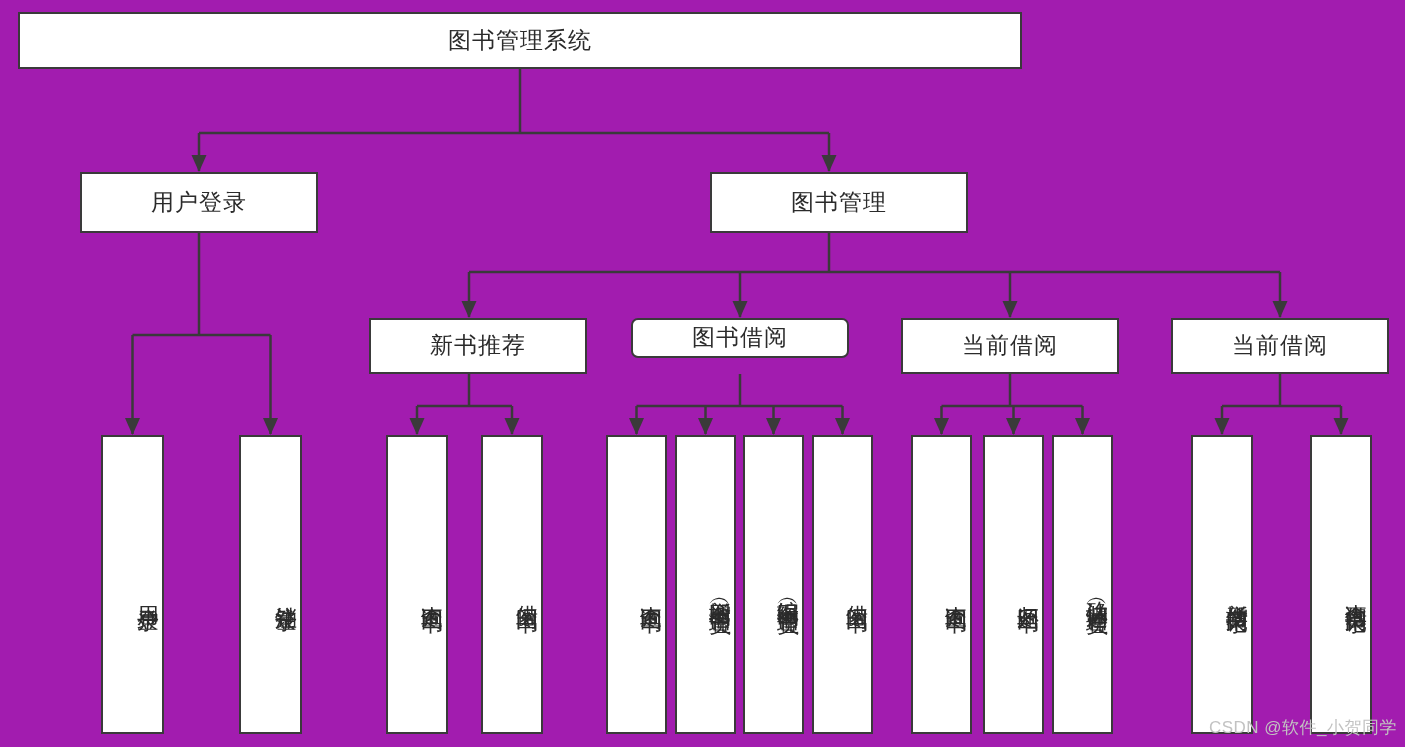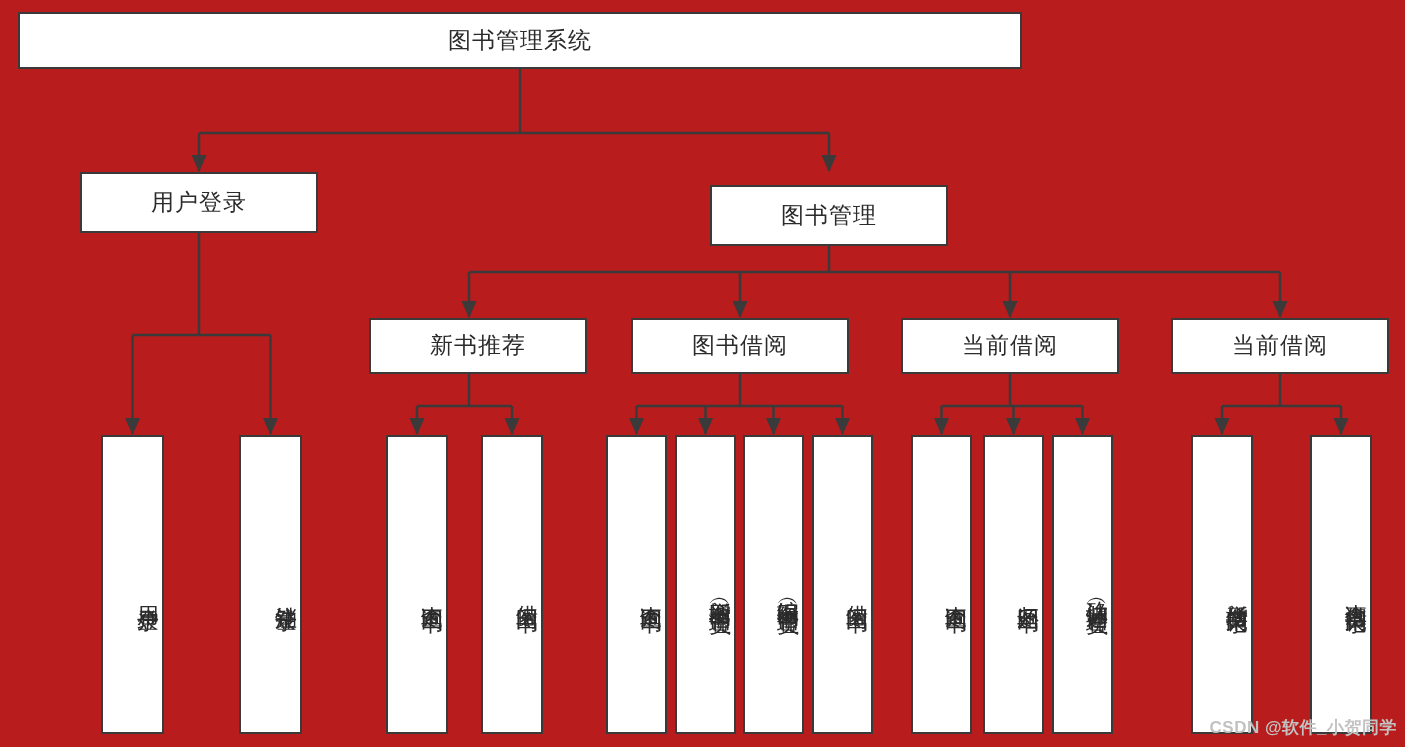--- a/index.html
+++ b/index.html
@@ -7,21 +7,21 @@
     padding: 0;
     background: #ffffff;
   }
   body {
     font-family: "Liberation Sans", "DejaVu Sans", sans-serif;
   }
   #canvas {
     position: relative;
     width: 1405px;
     height: 747px;
-    background: #b91c1c;
+    background: #a21caf;
     overflow: hidden;
   }
   #edges {
     position: absolute;
     left: 0;
     top: 0;
     width: 1405px;
     height: 747px;
     pointer-events: none;
   }
@@ -62,21 +62,20 @@
   #watermark {
     position: absolute;
     right: 8px;
     bottom: 8px;
     font-size: 17px;
     color: #c2c2c2;
     letter-spacing: 0.5px;
     white-space: nowrap;
     z-index: 3;
     font-family: "Liberation Sans", "DejaVu Sans", sans-serif;
-    font-weight: bold;
   }
 </style>
 </head>
 <body>
 
 <div id="canvas">
   <svg id="edges" viewBox="0 0 1405 747">
       <line x1="520" y1="69" x2="520" y2="133" stroke="#3a3a3a" stroke-width="2.5"></line>
       <line x1="199" y1="133" x2="829" y2="133" stroke="#3a3a3a" stroke-width="2.5"></line>
       <line x1="199" y1="133" x2="199" y2="171" stroke="#3a3a3a" stroke-width="2.5"></line>
@@ -136,33 +135,33 @@
       </div>
       <div class="node horizontal" style="left: 80px; top: 172px; width: 238px; height: 61px;">
         <span class="htext">用户登录</span>
       </div>
       <div class="node vertical" style="left: 101px; top: 435px; width: 63px; height: 299px;">
         <span class="vtext">用户登录</span>
       </div>
       <div class="node vertical" style="left: 239px; top: 435px; width: 63px; height: 299px;">
         <span class="vtext">注销登录</span>
       </div>
-      <div class="node horizontal" style="left: 710px; top: 185px; width: 238px; height: 61px;">
+      <div class="node horizontal" style="left: 710px; top: 172px; width: 258px; height: 61px;">
         <span class="htext">图书管理</span>
       </div>
       <div class="node horizontal" style="left: 369px; top: 318px; width: 218px; height: 56px;">
         <span class="htext">新书推荐</span>
       </div>
       <div class="node vertical" style="left: 386px; top: 435px; width: 62px; height: 299px;">
         <span class="vtext">查询图书</span>
       </div>
       <div class="node vertical" style="left: 481px; top: 435px; width: 62px; height: 299px;">
         <span class="vtext">借阅图书</span>
       </div>
-      <div class="node horizontal" style="left: 631px; top: 318px; width: 218px; height: 56px;">
+      <div class="node horizontal" style="left: 631px; top: 318px; width: 218px; height: 40px; border-radius: 7px;">
         <span class="htext">图书借阅</span>
       </div>
       <div class="node vertical" style="left: 606px; top: 435px; width: 61px; height: 299px;">
         <span class="vtext">查询图书</span>
       </div>
       <div class="node vertical" style="left: 675px; top: 435px; width: 61px; height: 299px;">
         <span class="vtext">新增图书（管理员）</span>
       </div>
       <div class="node vertical" style="left: 743px; top: 435px; width: 61px; height: 299px;">
         <span class="vtext">编辑图书（管理员）</span>

